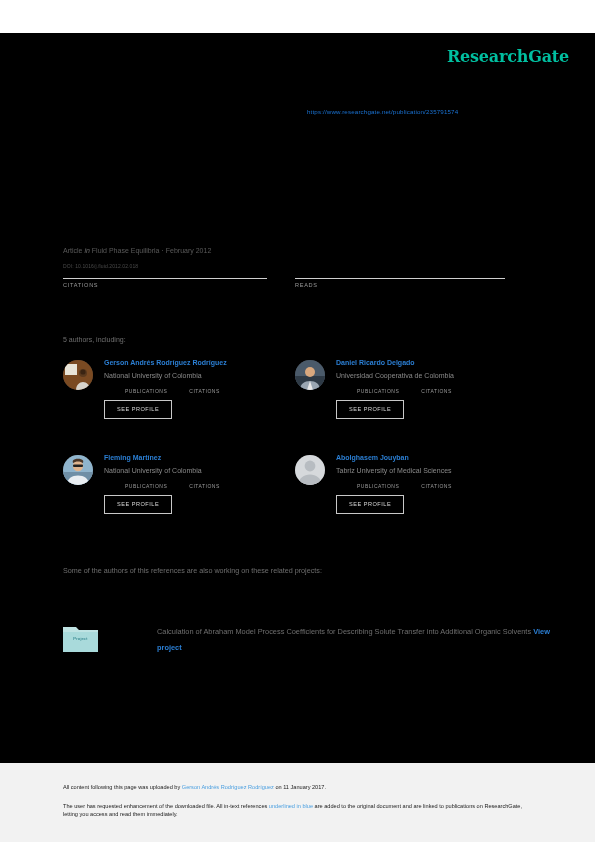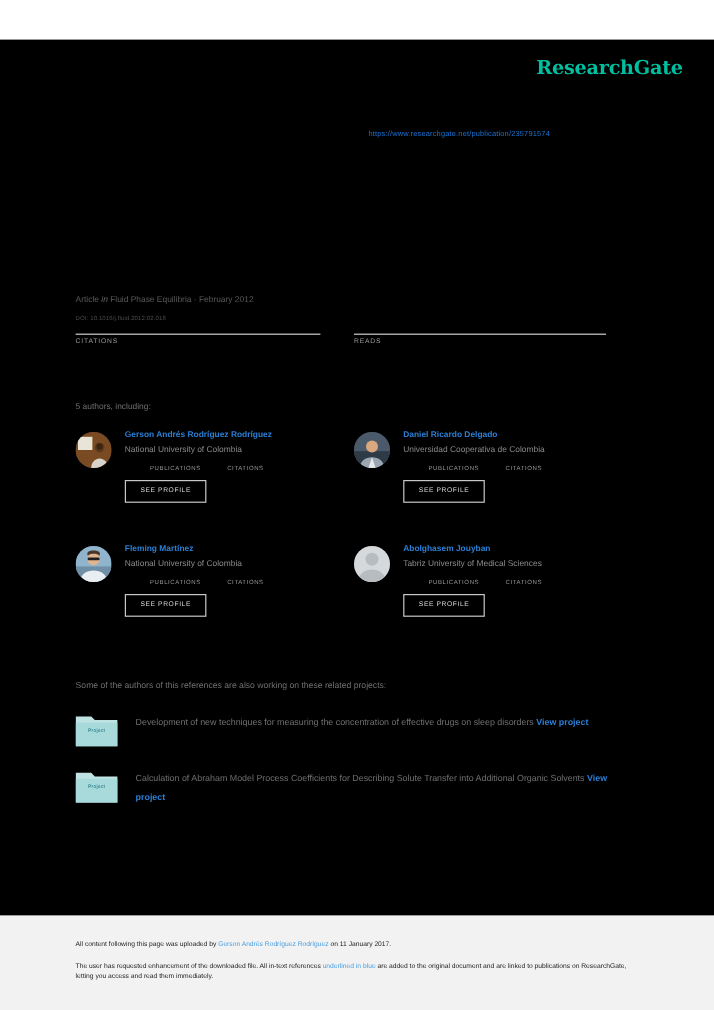--- a/index.html
+++ b/index.html
@@ -94,21 +94,21 @@
     padding:5px 12px; line-height:7px;
   }
 
   
   .proj-head {
     position:absolute; left:63px; top:566px;
     font-size:7.2px; color:#6f6f6f;
   }
   .project { position:absolute; left:63px; width:470px; }
   .project.p0 { top:594px; }
-  .project.p1 { top:641px; }
+  .project.p1 { top:624px;padding-left:44px; }
   .proj-icon { position:absolute; left:0; top:0; width:35px; height:28px; }
   .proj-icon .folder-label {
     position:absolute; left:0; top:12px; width:35px; text-align:center;
     font-size:4.2px; color:#15707a; letter-spacing:0.2px;
   }
   .proj-text {
     margin-left:50px; font-size:7.4px; color:#6f6f6f;
     line-height:16px; width:410px;
   }
   .view-project { color:#2b7fd4; font-weight:bold; }
@@ -259,33 +259,20 @@
           <div class="n"></div>
           <div class="t">CITATIONS</div>
         </div>
       </div>
       <div class="see-profile">SEE PROFILE</div>
     </div>
   </div>
 
   <div class="proj-head">Some of the authors of this references are also working on these related projects:</div>
 
-  <div class="project p0">
-    <div class="proj-icon">
-      <svg viewBox="0 0 35 28" width="35" height="28" aria-hidden="true">
-        <path d="M0 3h13l3 3h19v22H0z" fill="#bfe3e3"></path>
-        <path d="M0 8h35v20H0z" fill="#a9dadb"></path>
-      </svg>
-      <div class="folder-label">Project</div>
-    </div>
-    <div class="proj-text">
-      <span>Development of new techniques for measuring the concentration of effective drugs on sleep disorders</span>
-      <span class="view-project">View project</span>
-    </div>
-  </div>
 
   <div class="project p1">
     <div class="proj-icon">
       <svg viewBox="0 0 35 28" width="35" height="28" aria-hidden="true">
         <path d="M0 3h13l3 3h19v22H0z" fill="#bfe3e3"></path>
         <path d="M0 8h35v20H0z" fill="#a9dadb"></path>
       </svg>
       <div class="folder-label">Project</div>
     </div>
     <div class="proj-text">

